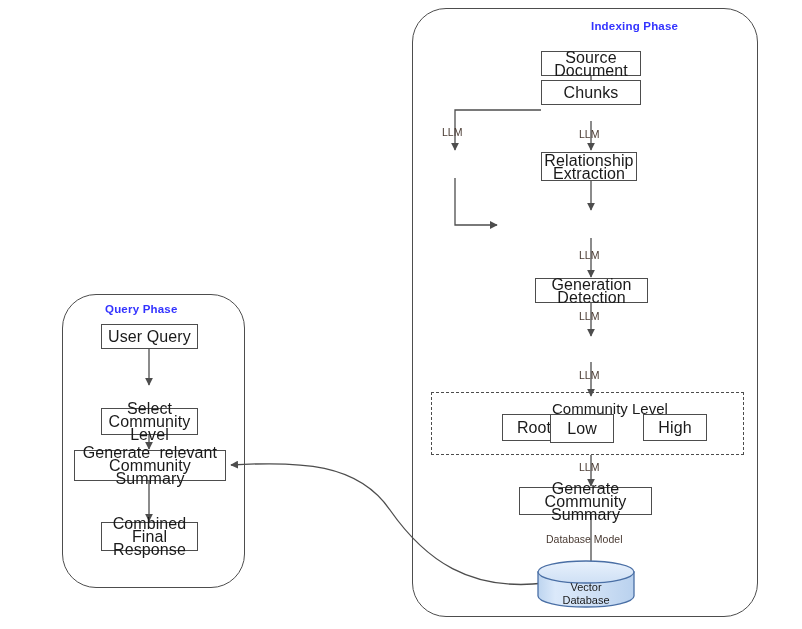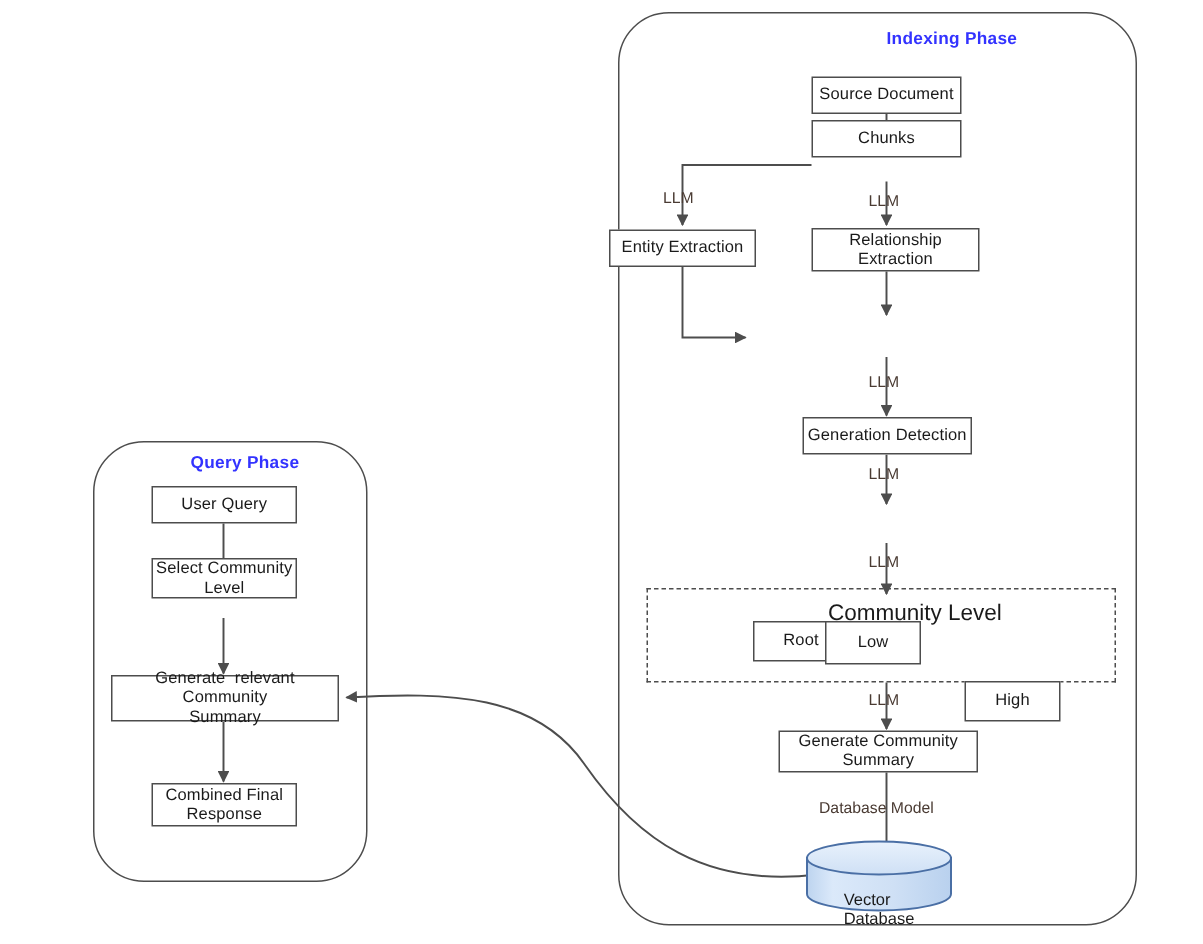--- a/index.html
+++ b/index.html
@@ -24,21 +24,21 @@
     width: 802px;
     height: 629px;
     pointer-events: none;
   }
   .node {
     position: absolute;
     box-sizing: border-box;
     background: #ffffff;
     border: 1px solid #4d4d4d;
     color: #1a1a1a;
-    font-size: 11px;
+    font-size: 16px;
     line-height: 13px;
     display: flex;
     align-items: center;
     justify-content: center;
     text-align: center;
     white-space: pre-wrap;
     letter-spacing: 0.1px;
   }
   .phase-label {
     position: absolute;
@@ -141,66 +141,65 @@
   <div class="phase-label" style="left:543px; top:20px;padding-left:48px;">Indexing Phase</div>
 
   <div class="node" style="left:541px; top:51px; width:100px; height:25px;">Source Document</div>
 
   <div class="node" style="left:541px; top:80px; width:100px; height:25px;">Chunks</div>
 
   <div class="edge-label" style="left:442px; top:126px;">LLM</div>
 
   <div class="edge-label" style="left:579px; top:128px;">LLM</div>
 
-  <div class="node" style="left:406px; top:153px; width:98px; height:25px;">Entity Extraction</div>
-
-  <div class="node" style="left:541px; top:152px; width:112px; height:29px;">Relationship
+
+  <div class="node" style="left:541px; top:152px; width:96px; height:29px;">Relationship
 Extraction</div>
 
 
   <div class="edge-label" style="left:579px; top:249px;">LLM</div>
 
   <div class="node" style="left:535px; top:278px; width:113px; height:25px;">Generation Detection</div>
 
   <div class="edge-label" style="left:579px; top:310px;">LLM</div>
 
 
   <div class="edge-label" style="left:579px; top:369px;">LLM</div>
 
   <div class="dashed-group" style="left:431px; top:392px; width:313px; height:63px;"></div>
 
   <div class="group-label" style="left:552px; top:400px;">Community Level</div>
 
   <div class="node" style="left:462px; top:414px; width:64px; height:27px;margin-left:40px;">Root</div>
 
   <div class="node" style="left:550px; top:414px; width:64px; height:29px;">Low</div>
 
-  <div class="node" style="left:643px; top:414px; width:64px; height:27px;margin-top:40px;">High</div>
+  <div class="node" style="left:643px; top:414px; width:64px; height:27px;">High</div>
 
   <div class="edge-label" style="left:579px; top:461px;">LLM</div>
 
   <div class="node" style="left:519px; top:487px; width:133px; height:28px;">Generate Community
 Summary</div>
 
   <div class="edge-label" style="left:546px; top:533px;">Database Model</div>
 
   <div class="cyl" style="left:538px; top:562px; width:96px; height:45px;
               display:flex; align-items:center; justify-content:center;">
-    <span style="font-size:11px; line-height:13px; text-align:left;
-                 white-space:pre-wrap; color:#1a1a1a; position:relative; top:22px;">Vector
+    <span style="font-size:11px; line-height:13px; text-align:center;
+                 white-space:pre-wrap; color:#1a1a1a; position:relative; top:9px;">Vector
 Database</span>
   </div>
 
   <div class="panel" style="left:62px; top:294px; width:183px; height:294px;"></div>
 
-  <div class="phase-label" style="left:127px; top:303px;">Query Phase</div>
+  <div class="phase-label" style="left:105px; top:303px;">Query Phase</div>
 
   <div class="node" style="left:101px; top:324px; width:97px; height:25px;">User Query</div>
 
-  <div class="node" style="left:101px; top:372px; width:97px; height:27px;">Select Community
+  <div class="node" style="left:101px; top:408px; width:97px; height:27px;">Select Community
 Level</div>
 
   <div class="node" style="left:74px; top:450px; width:152px; height:31px;">Generate  relevant Community
 Summary</div>
 
   <div class="node" style="left:101px; top:522px; width:97px; height:29px;">Combined Final
 Response</div>
 
 </div>
 

